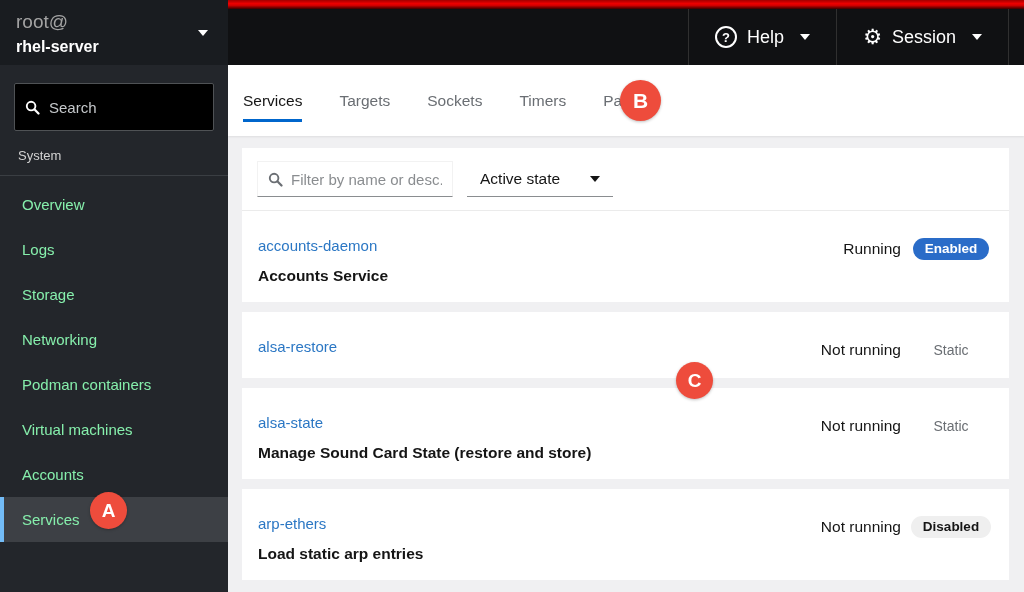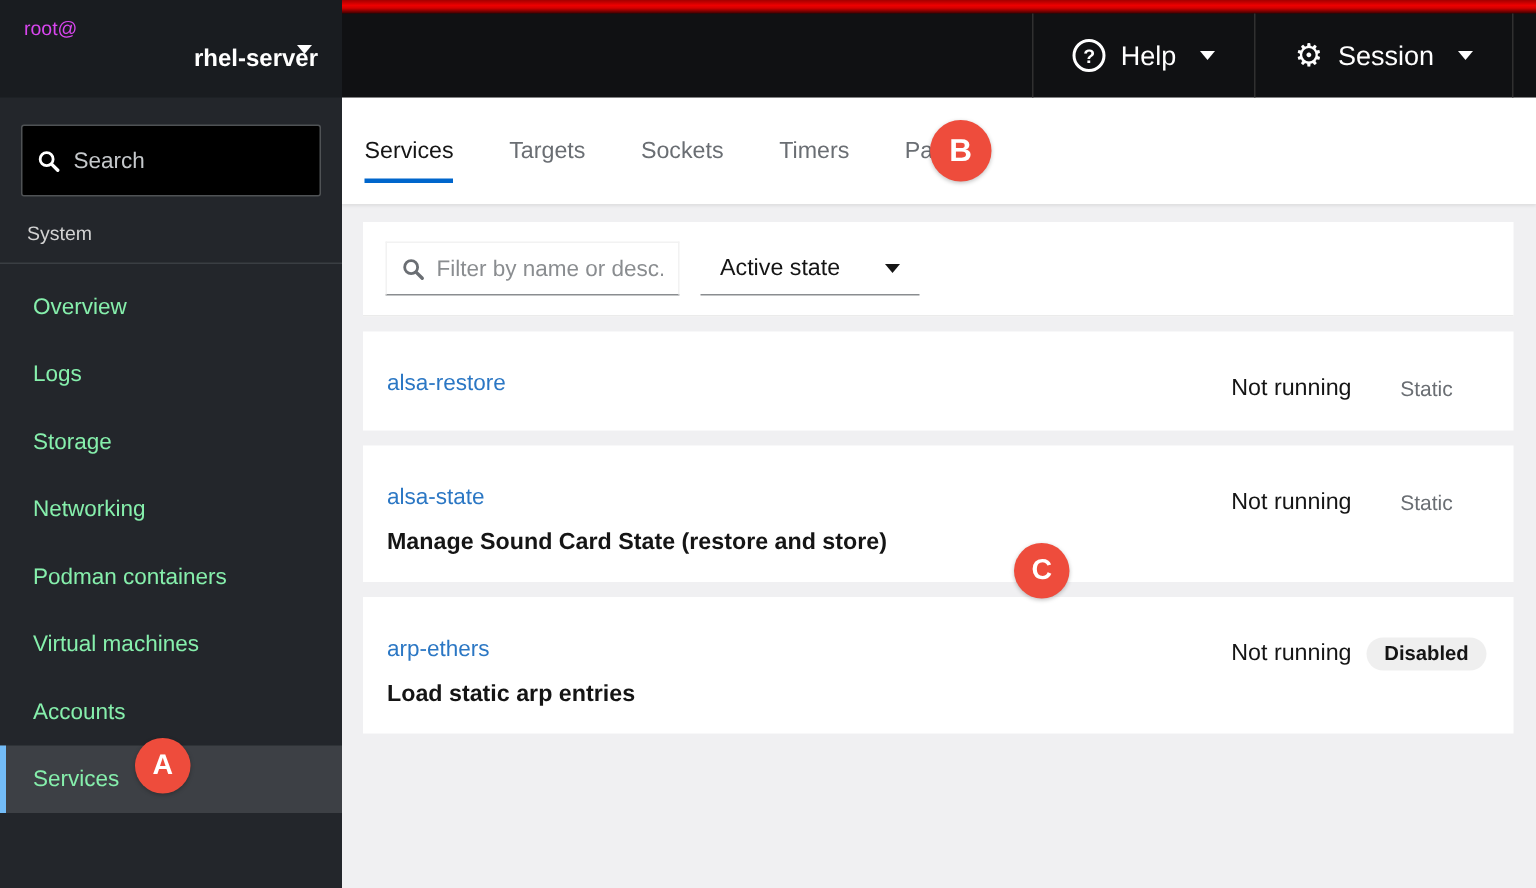--- a/index.html
+++ b/index.html
@@ -4,22 +4,22 @@
 <style>
   * { margin:0; padding:0; box-sizing:border-box; }
   body { background:#444; font-family:"Liberation Sans", sans-serif; }
   .app { position:relative; width:1024px; height:592px; overflow:hidden;
          background:#f0f0f2; margin:0 auto; font-family:"Liberation Sans", sans-serif; }
 
   
   .sidebar { position:absolute; left:0; top:0; width:228px; height:592px;
              background:#23262b; z-index:3; }
   .sb-header { height:65px; background:#191c20; padding:11px 16px 0 16px; position:relative; cursor:pointer; }
-  .sb-user { color:#d946ef; font-size:13px; }
-  .sb-host { color:#ffffff; font-size:16px; font-weight:bold; margin-top:5px;text-align:right; }
+  .sb-user { color:#a3a3a3; font-size:19px; }
+  .sb-host { color:#ffffff; font-size:16px; font-weight:bold; margin-top:5px; }
   .sb-header .caret { position:absolute; right:20px; top:30px; }
   .sb-search { margin:18px 14px 0 14px; height:48px; background:#000000;
                border:1px solid #4f5255; border-radius:2px; display:flex;
                align-items:center; gap:9px; padding:0 10px; }
   .sb-search input { flex:1; background:transparent; border:none; outline:none;
                color:#fff; font-size:15px; font-family:inherit; width:100%; }
   .sb-search input::placeholder { color:#c5c8cb; opacity:1; }
   .sb-section { color:#d2d2d2; font-size:13px; padding:17px 18px 12px 18px; }
   .sb-section.system { border-bottom:1px solid #3a3e43; }
   .nav-list { list-style:none; padding-top:6px; }
@@ -164,20 +164,32 @@
               </svg>
             </span>
             <input type="text" placeholder="Filter by name or desc..." style="">
           </div>
           <div class="select">
             <span>Active state</span>
             <span class="caret dark"></span>
           </div>
         </div>
 
+        <div class="service-row">
+          <div>
+            <a class="svc-name">accounts-daemon</a>
+            <div class="svc-desc">Accounts Service</div>
+          </div>
+          <div class="svc-right">
+            <span class="svc-status">Running</span>
+            <span class="state-box">
+              <span class="pill blue">Enabled</span>
+            </span>
+          </div>
+        </div>
       </div>
 
       <div class="card row-card">
         <div class="service-row">
           <div>
             <a class="svc-name">alsa-restore</a>
           </div>
           <div class="svc-right">
             <span class="svc-status">Not running</span>
             <span class="state-box">

